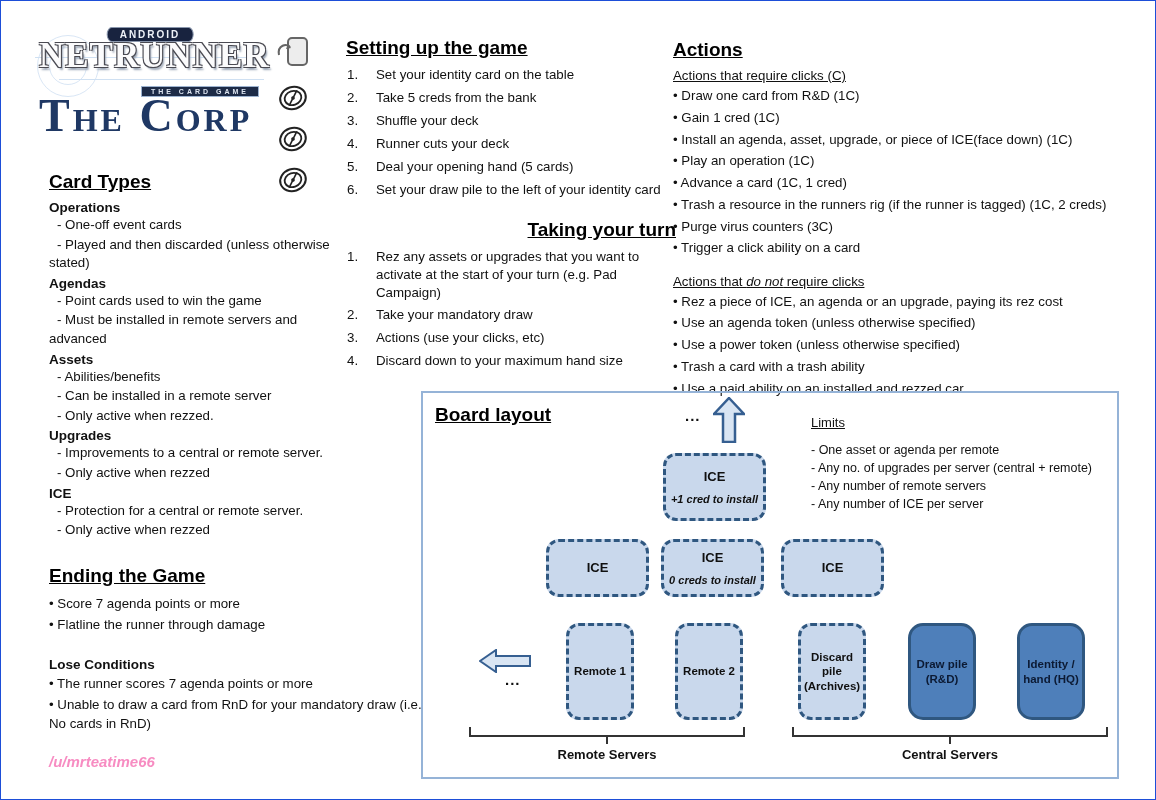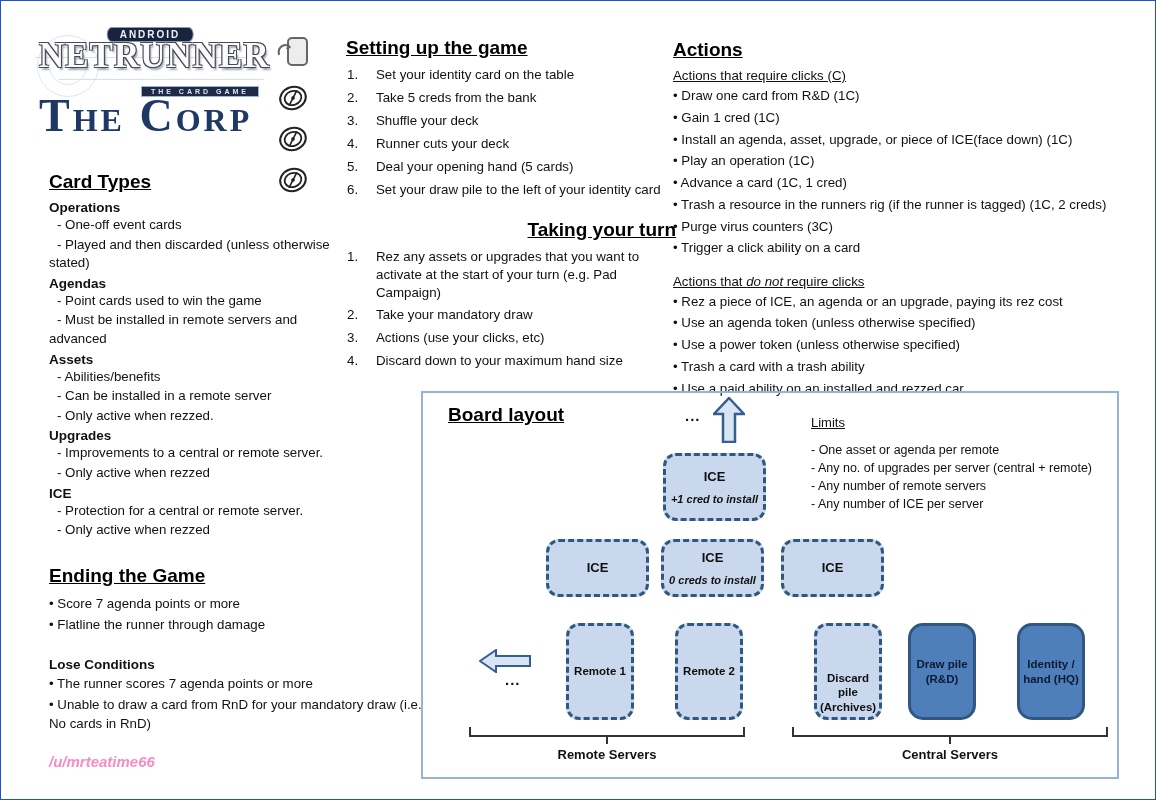--- a/index.html
+++ b/index.html
@@ -46,40 +46,40 @@
 
   
   .col-actions{position:absolute;left:672px;top:38px;width:448px;}
   .sub-underline{font-size:13.3px;text-decoration:underline;margin:2px 0 3px 0;}
   .italic{font-style:italic;}
   .bullets .line-flat{margin:2.5px 0;}
   .noclick-block{margin-top:16px;}
 
   
   .board{position:absolute;left:420px;top:390px;width:698px;height:388px;border:2px solid #95B3D7;box-sizing:border-box;}
-  .b-title{position:absolute;left:25px;top:11px;}
+  .b-title{position:absolute;left:12px;top:11px;}
   .b-ellipsis{position:absolute;font-size:15px;font-weight:bold;letter-spacing:1px;}
   .ell-top{left:262px;top:14px;}
   .ell-left{left:82px;top:278px;}
   .arrow{position:absolute;}
   .arrow-up{left:290px;top:4px;}
   .arrow-left{left:56px;top:256px;}
   .bx{position:absolute;background:#C9D8EC;border:3px dashed #2F5780;border-radius:13px;box-sizing:border-box;
       display:flex;flex-direction:column;align-items:center;justify-content:center;text-align:center;padding:3px;}
   .bx .t{font-weight:bold;font-size:13px;color:#101010;line-height:1.25;}
   .bx .n{font-weight:bold;font-style:italic;font-size:11px;margin-top:7px;color:#101010;}
   .bx-ice-top{left:240px;top:60px;width:103px;height:68px;}
   .bx-ice-a{left:123px;top:146px;width:103px;height:58px;}
   .bx-ice-b{left:238px;top:146px;width:103px;height:58px;}
   .bx-ice-c{left:358px;top:146px;width:103px;height:58px;}
   .bx-tall{width:68px;height:97px;top:230px;}
   .bx-tall .t{font-size:11.5px;}
   .bx-r1{left:143px;}
   .bx-r2{left:252px;}
-  .bx-discard{left:391px;justify-content:flex-end;}
+  .bx-discard{left:375px;}
   .bx-solid{background:#4E7FBA;border:3px solid #2F5780;border-radius:15px;}
   .bx-solid .t{color:#0c1a33;}
   .bx-draw{left:485px;}
   .bx-id{left:594px;}
   .limits{position:absolute;left:388px;top:22px;width:310px;}
   .limits .h2{font-size:13px;text-decoration:underline;margin-bottom:12px;}
   .limits .line-flat{font-size:12.5px;line-height:1.35;margin:1px 0;}
   .bracket{position:absolute;top:334px;}
   .br-remote{left:45px;}
   .br-central{left:368px;}

